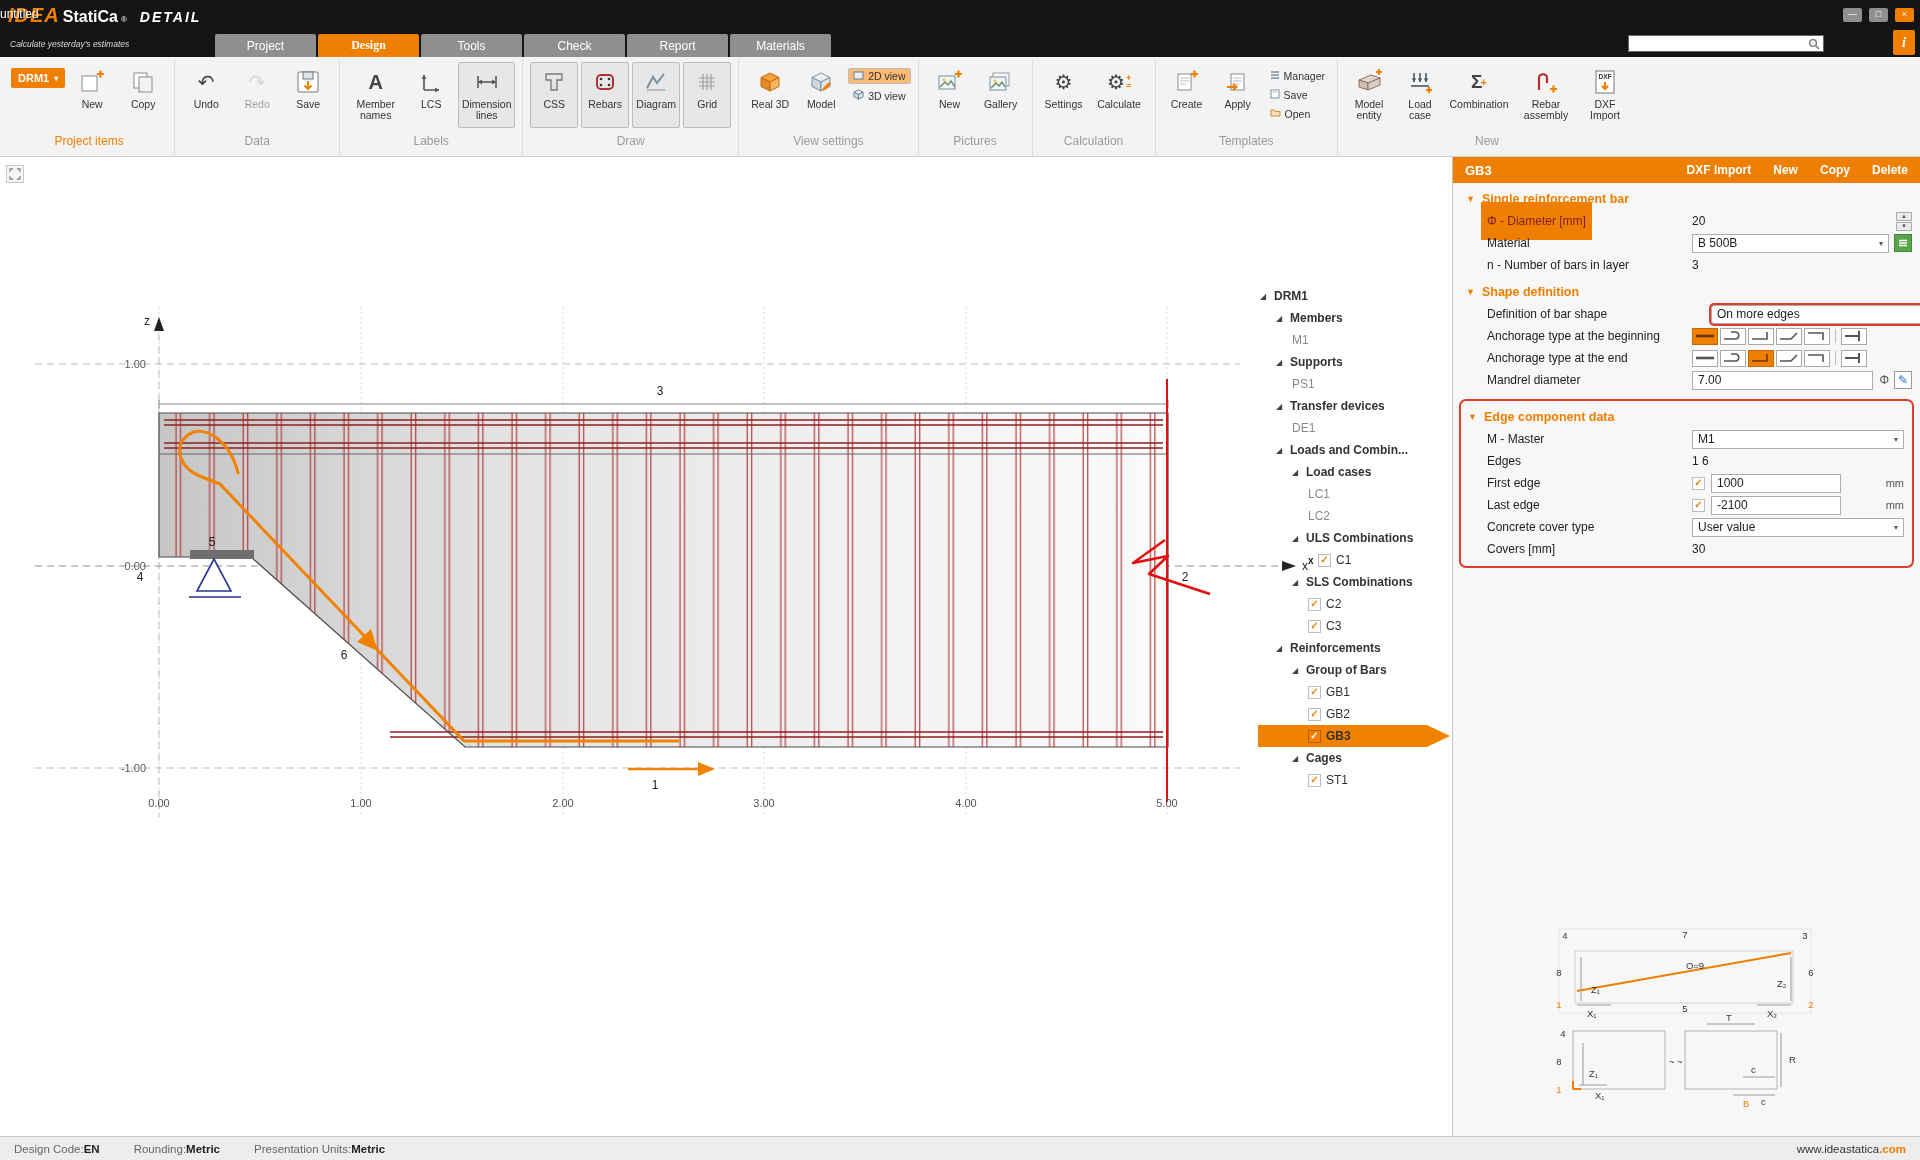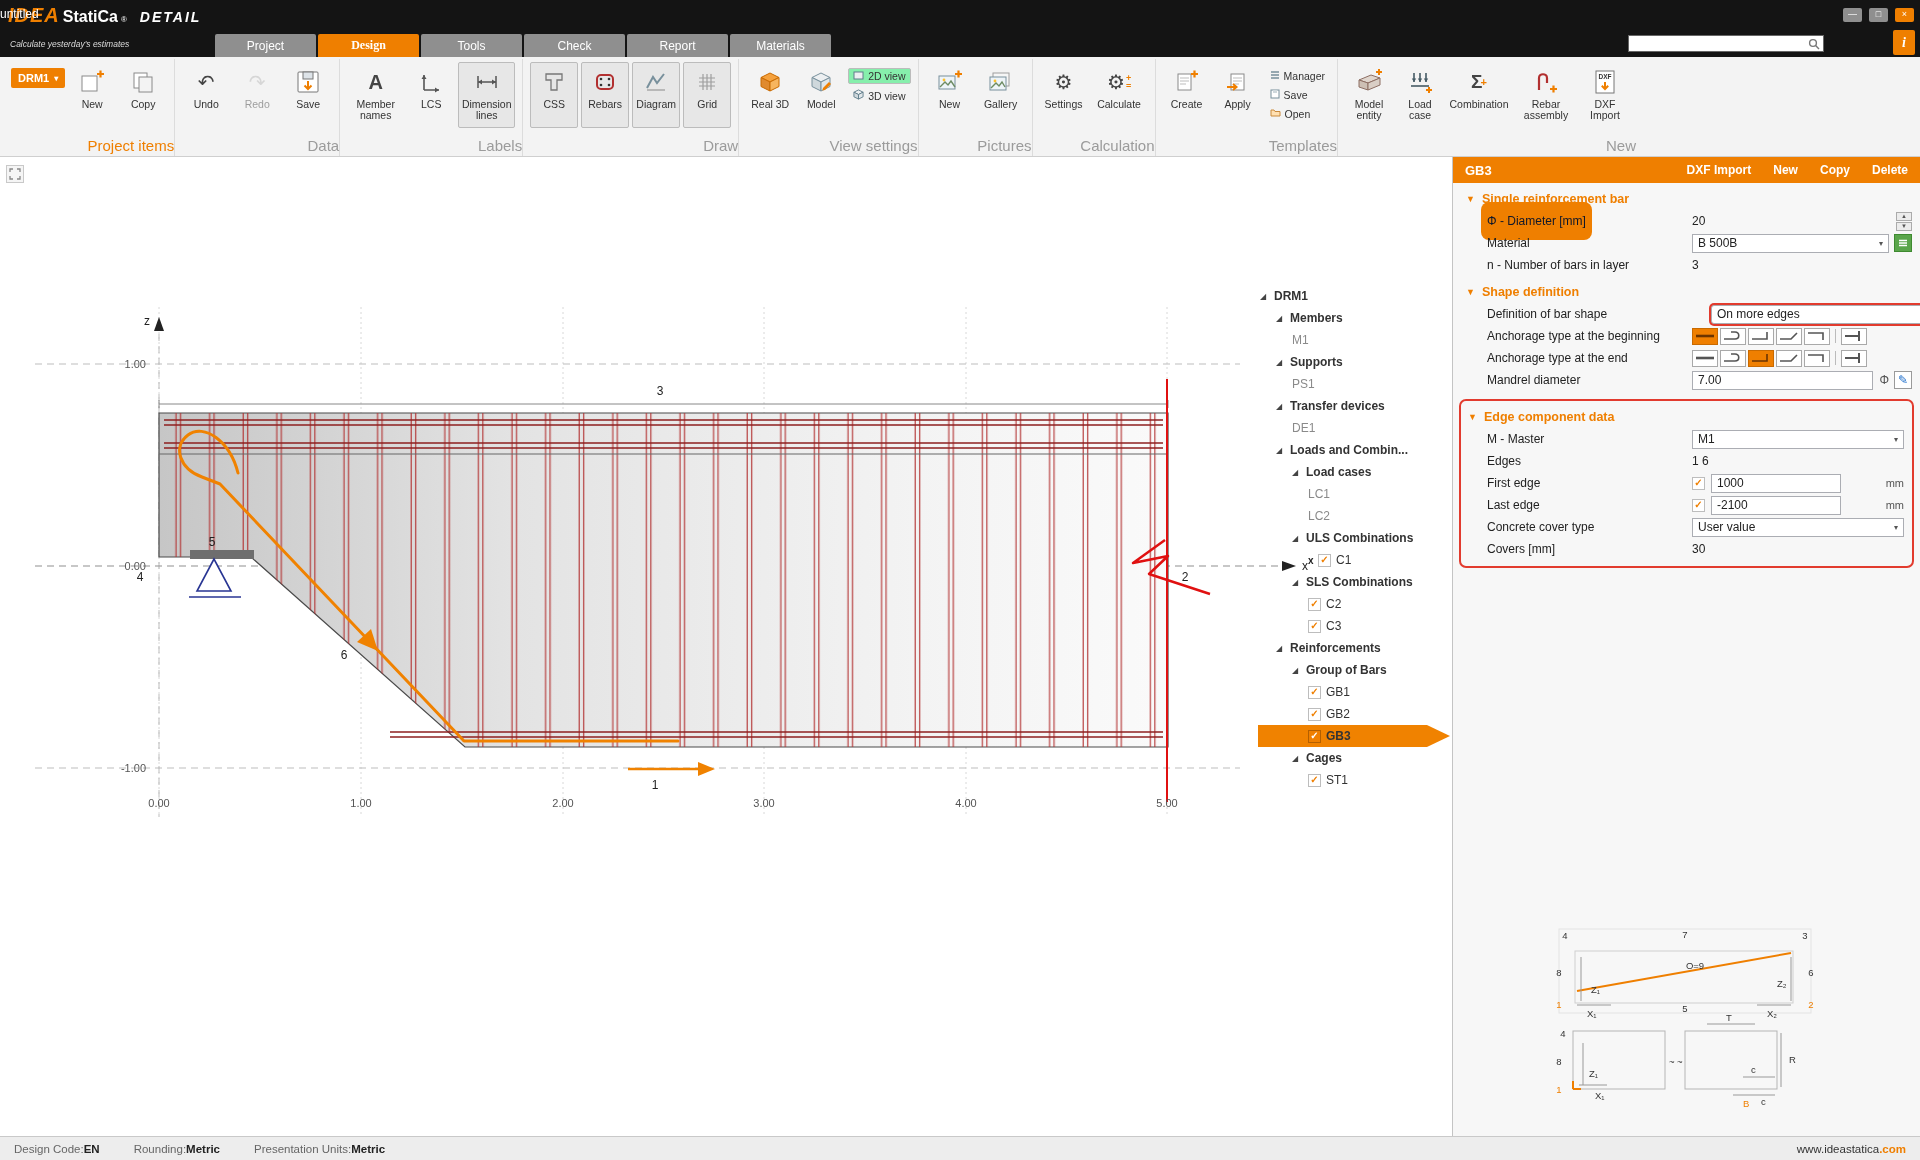--- a/index.html
+++ b/index.html
@@ -22,34 +22,34 @@
   .tab { width:101px; height:23px; background:#8f8f8f; color:#fff; font-size:12px; display:flex; align-items:center; justify-content:center; border-radius:2px 2px 0 0; }
   .tab.active { background:#ef7f00; font-weight:bold;font-family:Liberation Serif, serif; }
   .search-wrap { position:absolute; right:96px; bottom:5px; width:196px; height:17px; background:#fff; border:1px solid #666; display:flex; align-items:center; }
   .search-wrap input { border:none; outline:none; flex:1; height:14px; font-size:11px; padding:0 4px; font-family:"Liberation Sans",sans-serif; }
   .info-btn { position:absolute; right:5px; bottom:2px; width:22px; height:25px; background:#ef7f00; color:#fff; font-weight:bold; font-style:italic; font-family:"Liberation Serif",serif; font-size:14px; text-align:center; line-height:25px; border-radius:2px; }
 
   
   .ribbon { position:absolute; top:57px; left:0; right:0; height:100px; background:#f3f3f3; border-bottom:1px solid #cfcfcf; display:flex; padding:2px 0 0 4px; z-index:4; }
   .rgroup { position:relative; padding:3px 7px 16px 7px; border-right:1px solid #dcdcdc; }
   .ritems { display:flex; gap:3px; align-items:flex-start; }
-  .rglabel { position:absolute; bottom:2px; left:0; right:0; text-align:right; font-size:15px; color:#9b9b9b; }
+  .rglabel { position:absolute; bottom:8px; left:0; right:0; text-align:center; font-size:12px; color:#9b9b9b; }
   .rglabel.orange { color:#ef7f00; }
   .rbtn { width:57px; min-height:66px; display:flex; flex-direction:column; align-items:center; gap:2px; padding:4px 1px 2px 1px; border:1px solid transparent; border-radius:2px; }
   .rbtn.pressed { background:#e7e7e7; border-color:#bcbcbc; }
   .rbtn.disabled { opacity:.45; }
   .rbtn.narrow { width:48px; }
   .rbtn.wide { width:64px; }
   .ricon { height:30px; display:flex; align-items:center; justify-content:center; }
   .rlabel { font-size:10.5px; line-height:11px; color:#333; text-align:center; }
   .glyph-ic { font-size:20px; color:#444; line-height:1; }
   .glyph-ic.dim { color:#b5b5b5; }
   .rsmall-col { display:flex; flex-direction:column; gap:3px; padding-top:6px; }
   .rsmall { display:flex; align-items:center; gap:4px; font-size:10.5px; color:#333; padding:1px 4px; border:1px solid transparent; border-radius:2px; }
-  .rsmall.pressed { background:#86efac; border-color:#bcbcbc; }
+  .rsmall.pressed { background:#fdba74; border-color:#bcbcbc; }
   .combo { height:20px; background:#ef7f00; color:#fff; font-size:11px; font-weight:bold; display:flex; align-items:center; gap:5px; padding:0 7px; border-radius:2px; margin-top:6px; }
   .combo .cd { font-size:8px; }
   .calcbadge { font-size:9px; line-height:8px; color:#ef7f00; font-weight:bold; white-space:pre-line; margin-left:1px; }
   .sigma-ic { font-size:19px; color:#444; font-weight:bold; }
   .plus-o { color:#ef7f00; font-weight:bold; font-size:11px; margin-left:-2px; vertical-align:top; }
 
   
   .canvas { position:absolute; top:157px; left:0; width:1452px; height:979px; background:#fff; }
   .canvas svg.draw { position:absolute; left:0; top:0; }
   .corner-tool { position:absolute; left:6px; top:8px; width:18px; height:18px; border:1px solid #c9c9c9; background:#f5f5f5; display:flex; align-items:center; justify-content:center; }
@@ -70,21 +70,21 @@
 
   
   .props { position:absolute; top:157px; left:1452px; right:0; bottom:24px; background:#f7f7f7; border-left:1px solid #c4c4c4; }
   .phead { height:26px; background:#ef7f00; display:flex; align-items:center; padding:0 12px; color:#fff; }
   .ptitle { font-size:13px; font-weight:bold; }
   .pbtns { margin-left:auto; display:flex; gap:22px; font-size:12px; font-weight:bold; }
   .psec { display:flex; align-items:center; gap:7px; padding:9px 8px 4px 13px; color:#ef7f00; font-weight:bold; font-size:12.5px; }
   .sarrow { font-size:9px; }
   .prow { display:grid; grid-template-columns:205px 1fr auto; align-items:center; min-height:22px; padding:1px 8px 1px 34px; font-size:12px; color:#222; }
   .plabel { padding-right:6px; }
-  .hl-label { background:#ef7f00; color:#0f172a; padding:12px 6px; margin-left:-6px;border-radius:8px; }
+  .hl-label { background:#ef7f00; color:#7f1d1d; padding:12px 6px; margin-left:-6px; }
   .field { background:#fff; border:1px solid #abadb3; height:19px; display:flex; align-items:center; padding:0 5px; font-size:12px; }
   .select { background:#fff; border:1px solid #abadb3; height:19px; display:flex; align-items:center; justify-content:space-between; padding:0 5px; font-size:12px; width:100%; }
   .select .cd { font-size:8px; color:#555; }
   .grow { flex:1; }
   .stepper { display:flex; flex-direction:column; gap:1px; margin-left:6px; }
   .stepbtn { width:16px; height:9px; background:#ececec; border:1px solid #ababab; font-size:6px; line-height:6px; display:flex; align-items:center; justify-content:center; color:#555; }
   .greenbtn { width:18px; height:18px; background:#5aa54b; border:1px solid #3e8a30; margin-left:5px; display:flex; align-items:center; justify-content:center; }
   .pencilbtn { width:18px; height:18px; background:#fff; border:1px solid #9a9a9a; margin-left:5px; color:#1669c9; font-size:12px; display:flex; align-items:center; justify-content:center; }
   .phi { color:#555; margin-left:6px; }
   .anchrow { display:flex; align-items:center; gap:2px; grid-column:2/4; }

